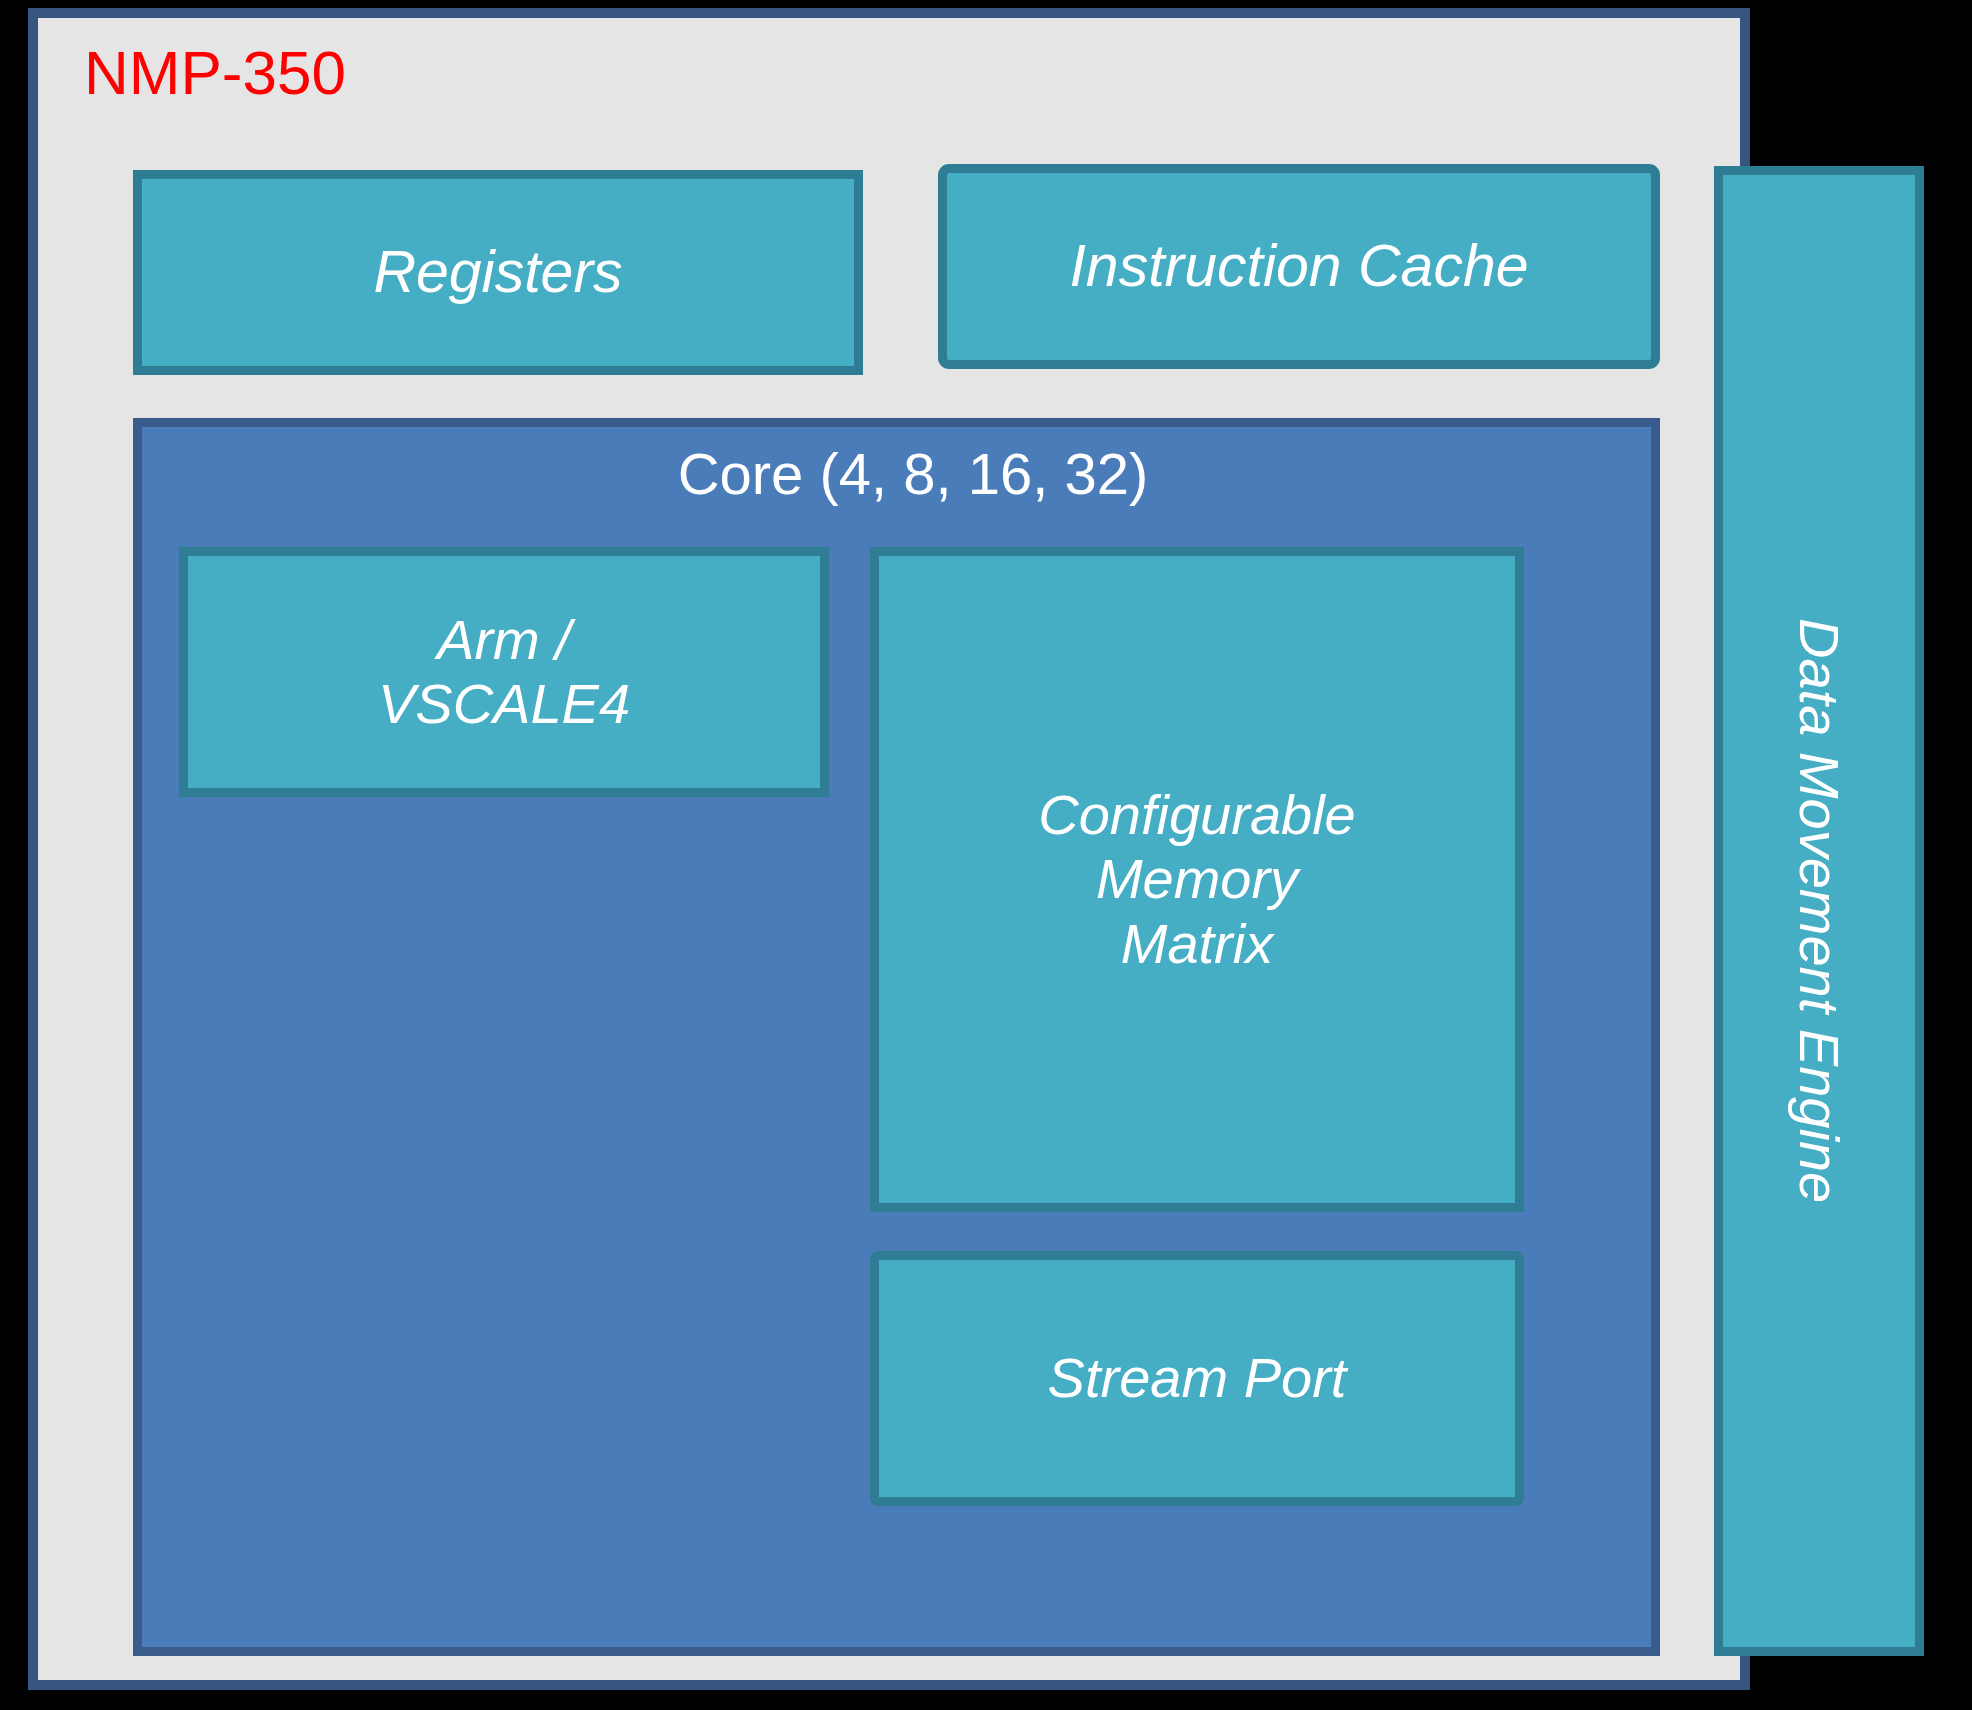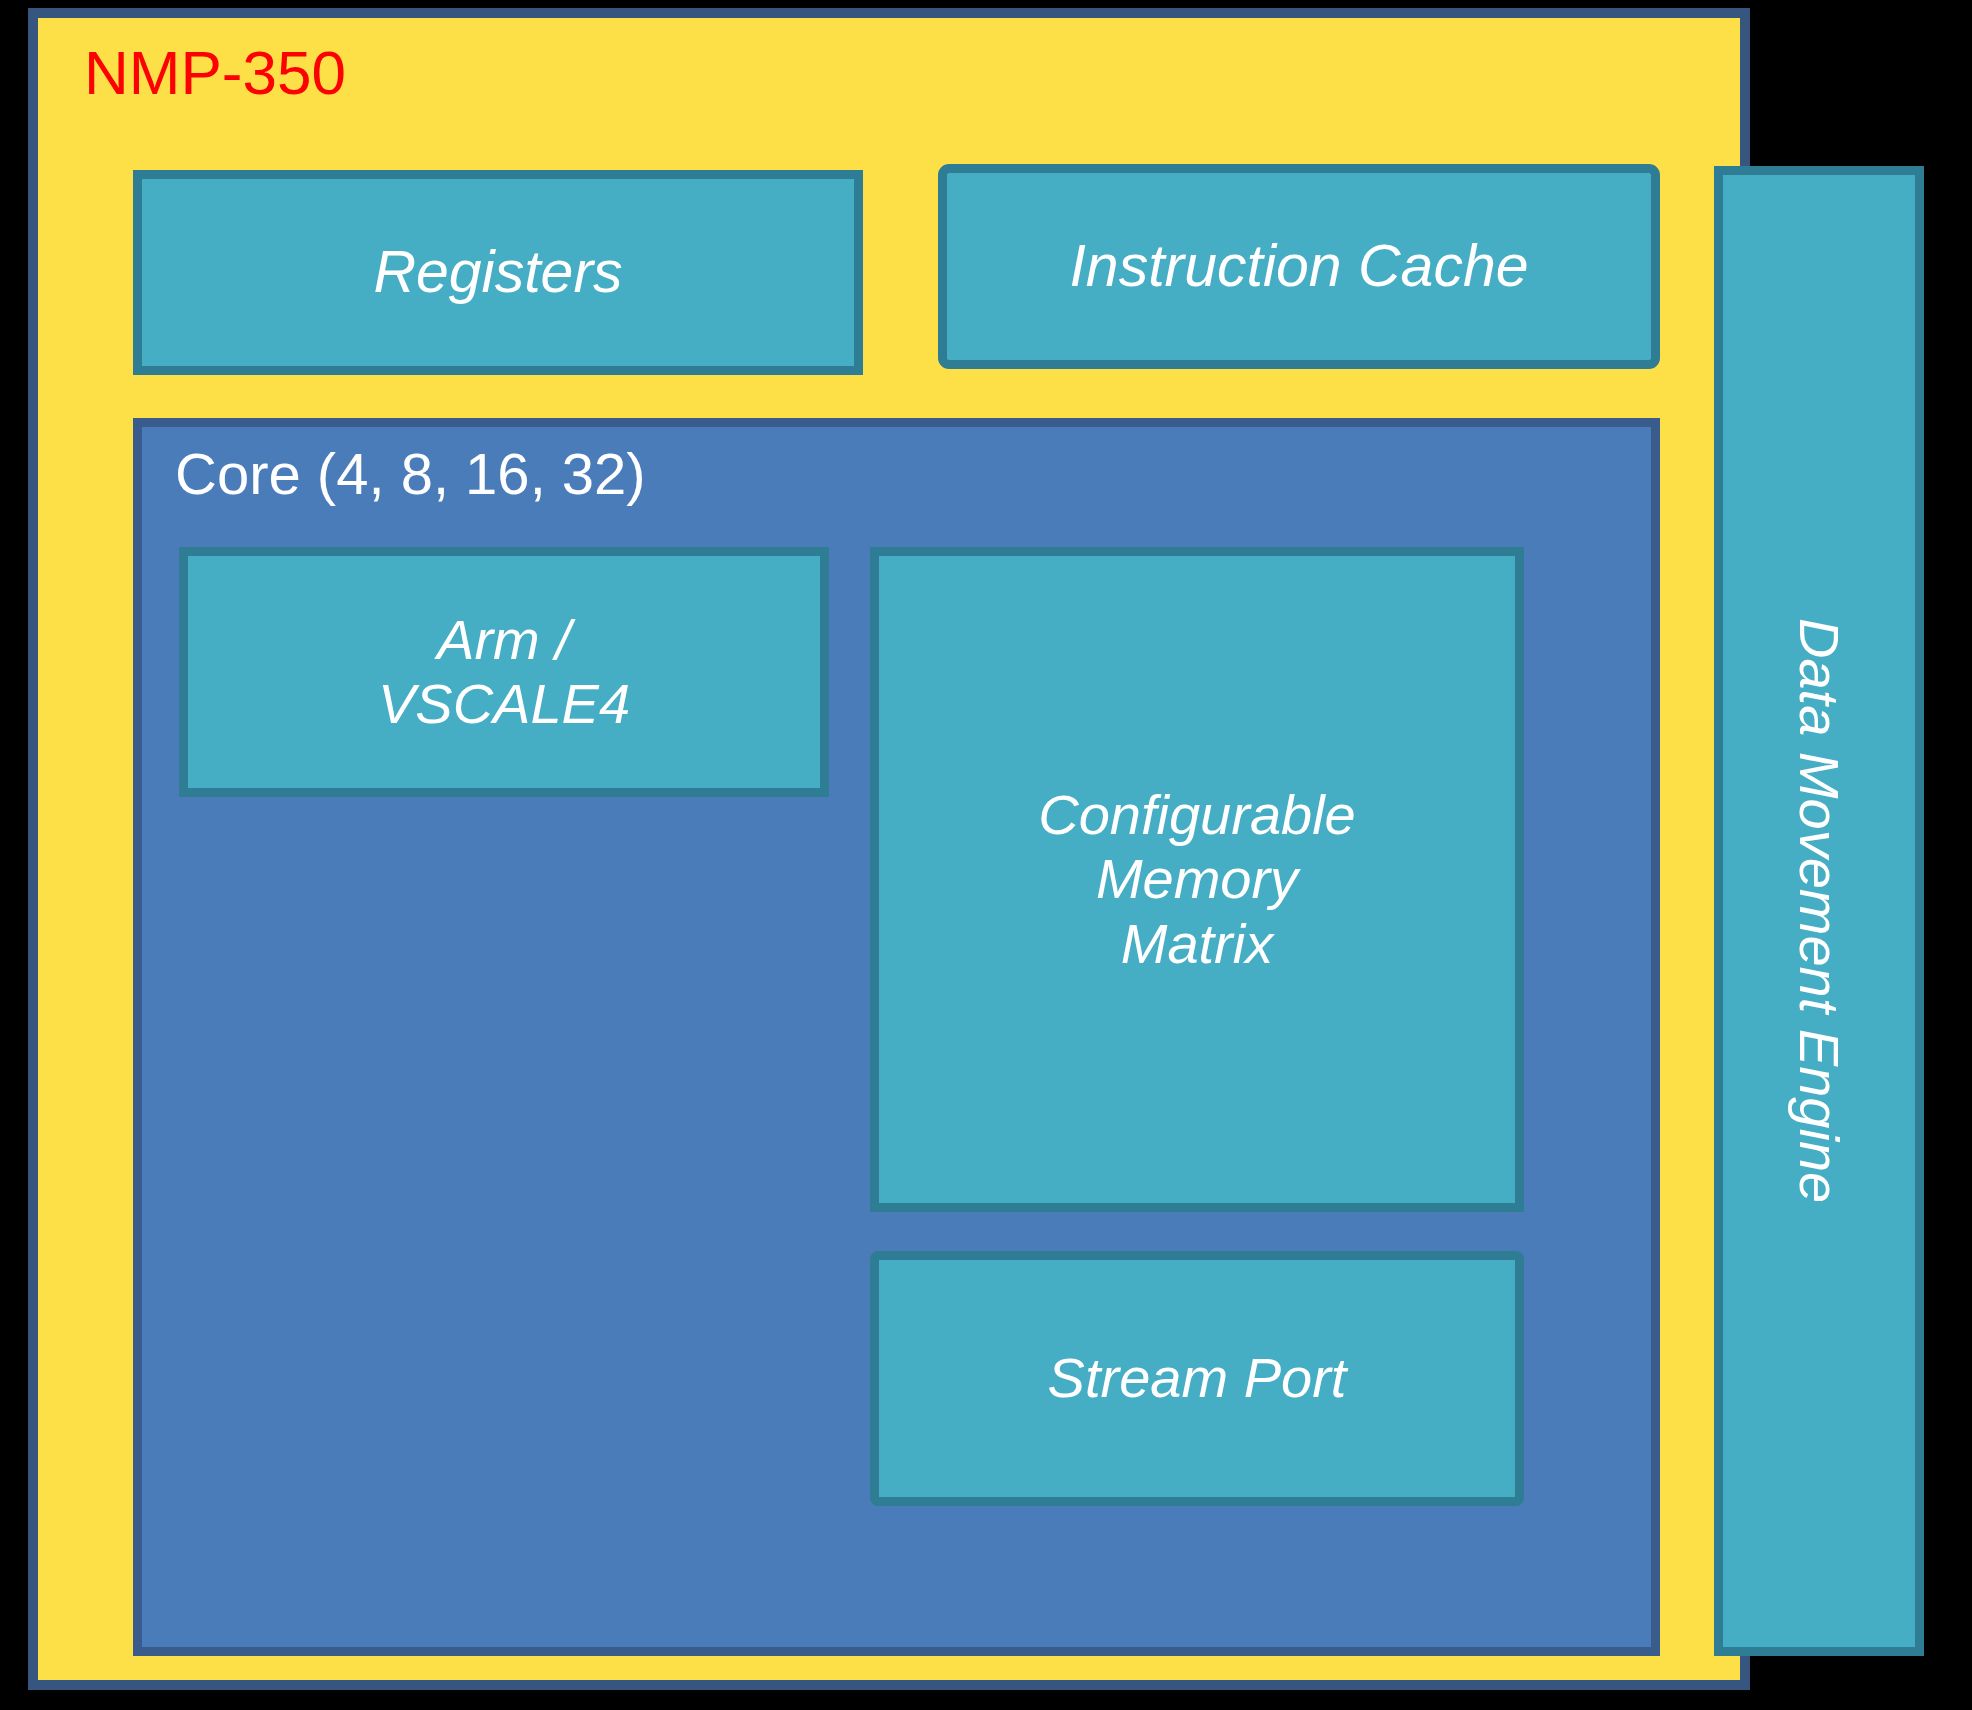--- a/index.html
+++ b/index.html
@@ -21,21 +21,21 @@
 
   
   .chip-frame {
     position: absolute;
     left: 28px;
     top: 8px;
     width: 1722px;
     height: 1682px;
     border: 10px solid #36567F;
     box-sizing: border-box;
-    background: #fde047;
+    background: #e5e5e5;
   }
 
   
   .chip-title {
     position: absolute;
     left: 46px;
     top: 24px;
     color: #FF0000;
     font-size: 62px;
     line-height: 1.0;
@@ -99,21 +99,21 @@
     height: 1238px;
     background: #4A7CBA;
     border: 9px solid #3A5C8C;
     box-sizing: border-box;
   }
   .core-label {
     position: absolute;
     left: 0;
     right: 0;
     top: 18px;
-    text-align: left;
+    text-align: center;
     color: #FFFFFF;
     font-size: 58px;
     line-height: 1.0;
     white-space: nowrap;
     padding-left: 33px;
   }
 
   
   .box-cpu {
     left: 37px;

